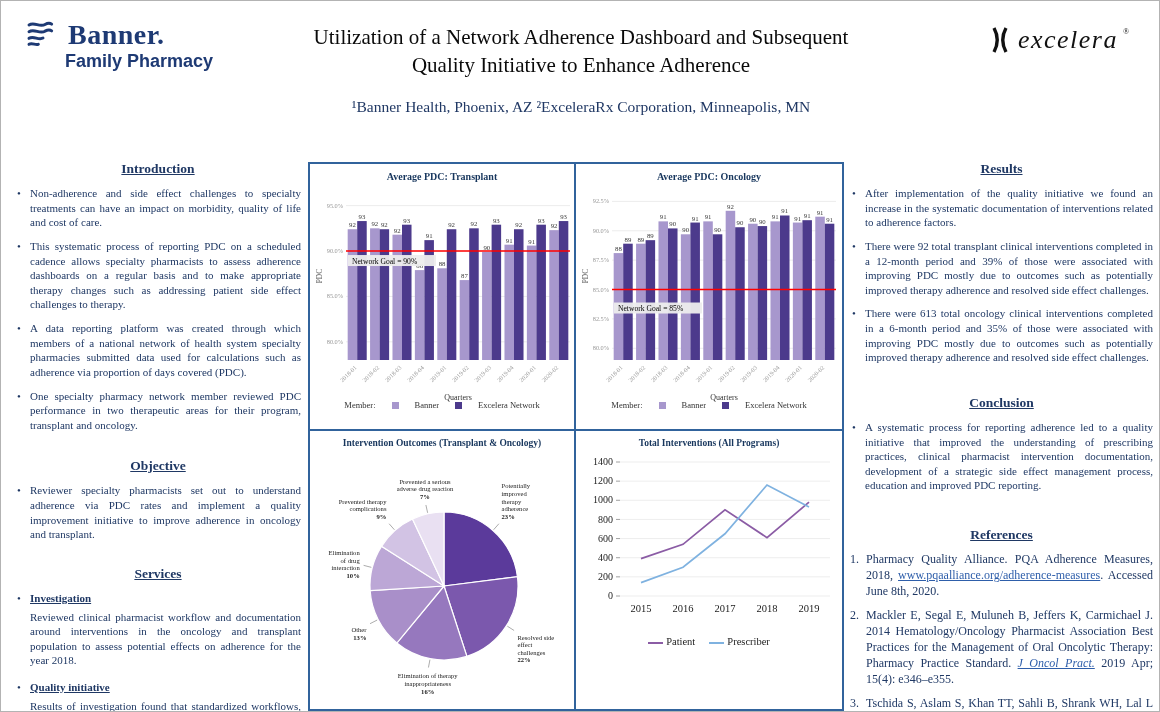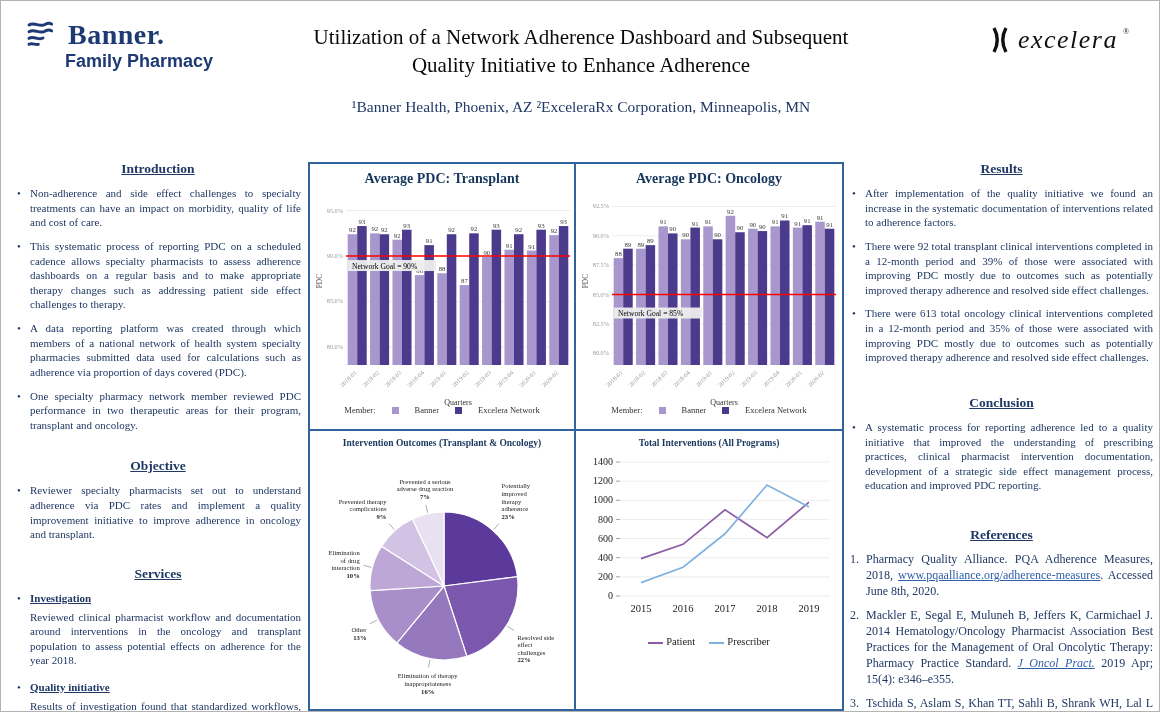--- a/index.html
+++ b/index.html
@@ -43,21 +43,21 @@
   .reflink.plain{font-style:normal;}
 
   
   .chart-grid{position:absolute;left:307px;top:161px;width:536px;height:549px;
               display:grid;grid-template-columns:1fr 1fr;grid-template-rows:267px 282px;
               border:2px solid #31639c;box-sizing:border-box;background:#fff;}
   .chart-panel{box-sizing:border-box;padding:3px 2px 0 2px;overflow:hidden;}
   .chart-panel.bR{border-right:2px solid #31639c;}
   .chart-panel.bB{border-bottom:2px solid #31639c;}
   .chart-title{text-align:center;font-weight:bold;color:#17365d;font-size:9.5px;margin:4px 0 2px 0;}
-  .chart-title.big{font-size:14px;}
+  .chart-title.big{font-size:10px;}
   svg text{font-family:"Liberation Serif", serif;}
   .bar-legend{display:flex;justify-content:center;align-items:center;gap:16px;
               font-size:8.5px;color:#333;margin-top:-16px;}
   .swatch{display:inline-block;width:7px;height:7px;}
   .line-legend{display:flex;justify-content:center;align-items:center;gap:14px;
                font-size:10.5px;color:#222;margin-top:-8px;}
   .line-swatch{display:inline-block;width:15px;height:2px;margin-right:3px;vertical-align:middle;}
 </style>
 </head>
 <body>
@@ -374,21 +374,21 @@
         </span>
       </div>
     </div>
   </div>
 
   <div class="right-col">
     <div class="sec">
       <div class="section-heading">Results</div>
       <div class="bullet">After implementation of the quality initiative we found an increase in the systematic documentation of interventions related to adherence factors.</div>
       <div class="bullet">There were 92 total transplant clinical interventions completed in a 12-month period and 39% of those were associated with improving PDC mostly due to outcomes such as potentially improved therapy adherence and resolved side effect challenges.</div>
-      <div class="bullet">There were 613 total oncology clinical interventions completed in a 12-month period and 35% of those were associated with improving PDC mostly due to outcomes such as potentially improved therapy adherence and resolved side effect challenges.</div>
+      <div class="bullet">There were 613 total oncology clinical interventions completed in a 6-month period and 35% of those were associated with improving PDC mostly due to outcomes such as potentially improved therapy adherence and resolved side effect challenges.</div>
     </div>
 
     <div class="sec mt3">
       <div class="section-heading">Conclusion</div>
       <div class="bullet">A systematic process for reporting adherence led to a quality initiative that improved the understanding of prescribing practices, clinical pharmacist intervention documentation, development of a strategic side effect management process, education and improved PDC reporting.</div>
     </div>
 
     <div class="sec mt4">
       <div class="section-heading">References</div>
       <div class="refs">

